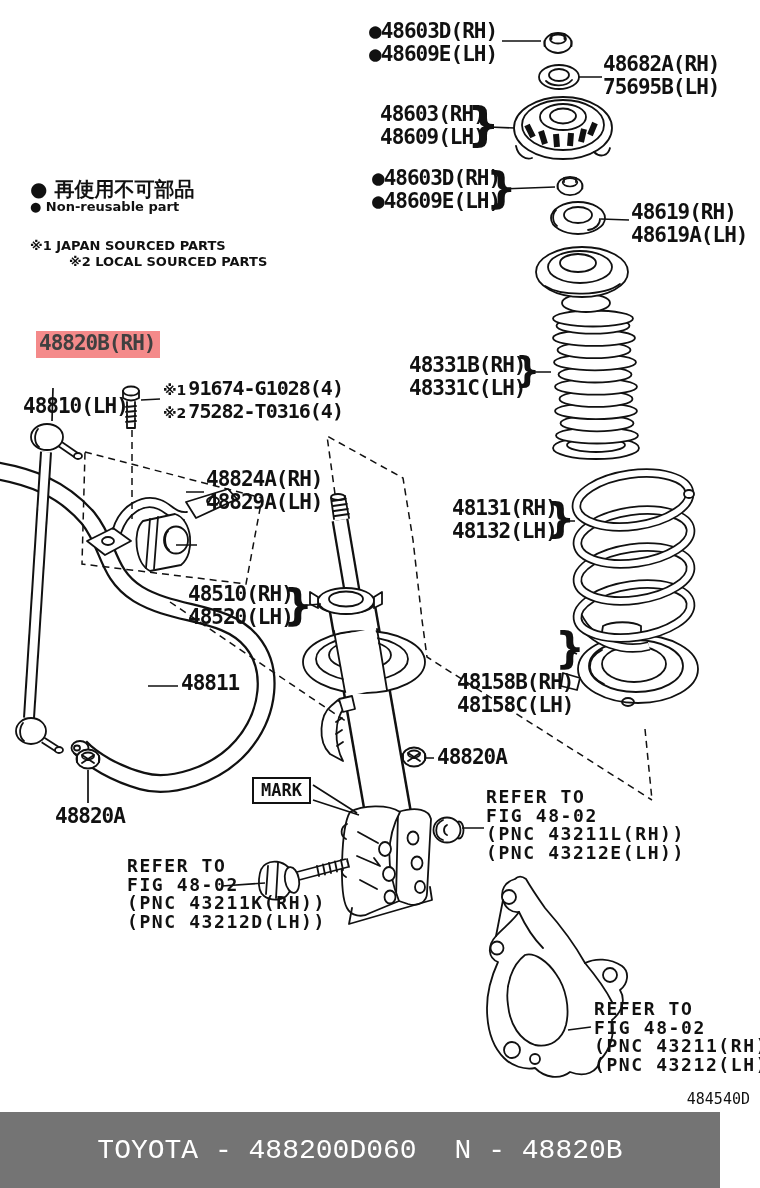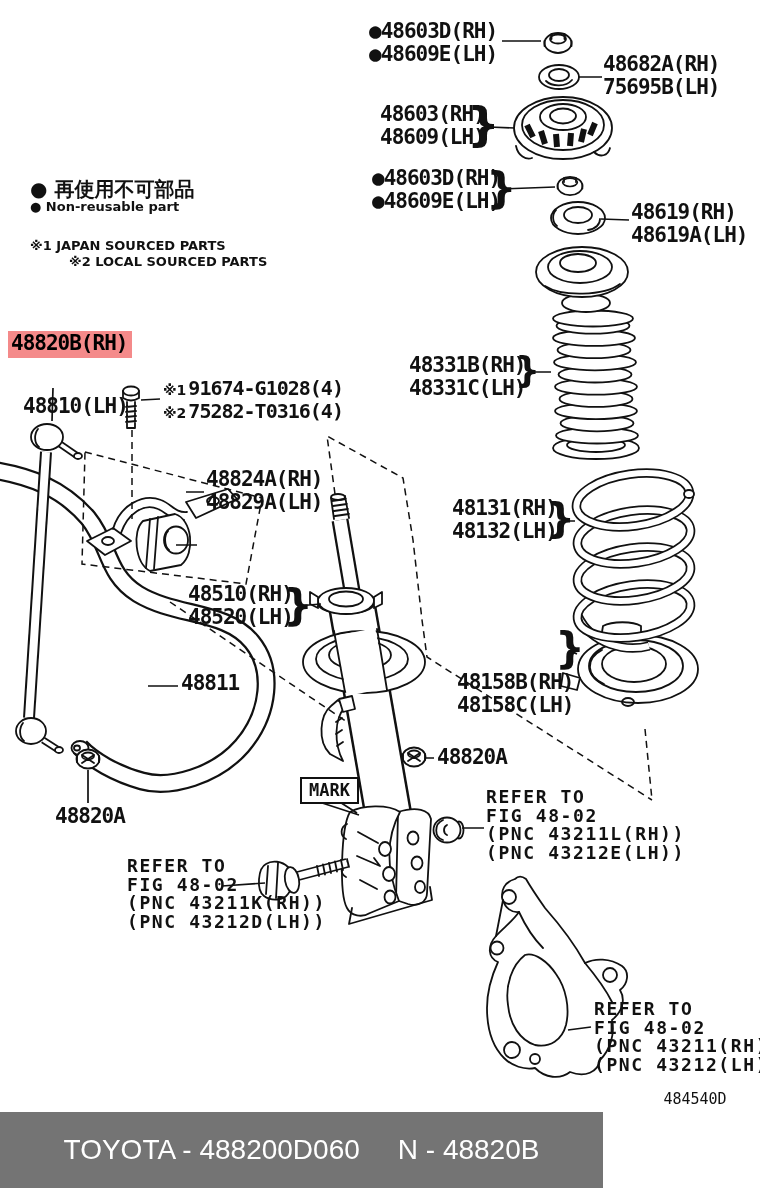--- a/index.html
+++ b/index.html
@@ -17,22 +17,22 @@
   .single{font-size:21px;letter-spacing:-1px;}
   .legend{font-family:"DejaVu Sans",sans-serif;font-size:13px;line-height:21px;}
   .legend-jp{font-family:"DejaVu Sans",sans-serif;font-size:20px;}
   .fnrow{font-size:20px;line-height:20.5px;letter-spacing:-1px;}
   .fnp{font-family:"DejaVu Sans",sans-serif;font-size:14px;font-weight:bold;letter-spacing:0;margin-right:2px;}
   .hl{padding:1px 5px 3px 3px;}
   .brace{position:absolute;font-family:"DejaVu Sans",sans-serif;font-weight:bold;color:#111;transform-origin:top left;}
   .markbox{position:absolute;border:2px solid #111;background:#fff;font-size:17px;font-weight:bold;
            padding:1px 7px 2px 7px;letter-spacing:0;}
   .code{position:absolute;font-size:15px;font-weight:normal;letter-spacing:0;}
-  .footer{position:absolute;left:0;top:1112px;width:603px;height:76px;display:flex;align-items:center;
-          justify-content:center;gap:38px;font-family:Liberation Sans, sans-serif;font-size:28px;}
+  .footer{position:absolute;left:0;top:1112px;width:720px;height:76px;display:flex;align-items:center;
+          justify-content:center;gap:38px;font-family:Liberation Mono, monospace;font-size:28px;}
 </style>
 </head>
 <body>
 
 <div class="canvas">
 
 <svg width="760" height="1112" viewBox="0 0 760 1112">
   <defs>
     <g id="nut">
           <ellipse class="f" rx="13.5" ry="10"></ellipse>
@@ -259,21 +259,21 @@
 </div>
 <div class="lbl pn" style="left:372px;top:167px;">
   <div>●48603D(RH)</div>
   <div>●48609E(LH)</div>
 </div>
 <div class="lbl pn" style="left:631px;top:201px;">
   <div>48619(RH)</div>
   <div>48619A(LH)</div>
 </div>
 
-<div class="lbl pn hl" style="left: 8px; top: 331px; background: rgb(244, 138, 138); color: #000000;">48820B(RH)</div>
+<div class="lbl pn hl" style="left: 36px; top: 331px; background: rgb(244, 138, 138); color: #404040;">48820B(RH)</div>
 <div class="lbl pn" style="left:23px;top:358px;margin-top:37px;">48810(LH)</div>
 
 <div class="lbl" style="left:163px;top:378px;">
   <div class="fnrow"><span class="fnp">※1</span><span>91674-G1028(4)</span></div>
   <div class="fnrow"><span class="fnp">※2</span><span>75282-T0316(4)</span></div>
 </div>
 
 <div class="lbl pn" style="left:206px;top:468px;">
   <div>48824A(RH)</div>
   <div>48829A(LH)</div>
@@ -293,21 +293,21 @@
   <div>48132(LH)</div>
 </div>
 <div class="lbl pn" style="left:457px;top:629px;margin-top:42px;">
   <div>48158B(RH)</div>
   <div>48158C(LH)</div>
 </div>
 
 <div class="lbl pn single" style="left:437px;top:746px;">48820A</div>
 <div class="lbl pn single" style="left:55px;top:805px;">48820A</div>
 
-<div class="markbox" style="left:252px;top:777px;margin-left:48px;">MARK</div>
+<div class="markbox" style="left:252px;top:777px;">MARK</div>
 
 <div class="lbl pn-sm" style="left:486px;top:788px;">
   <div>REFER TO</div>
   <div>FIG 48-02</div>
   <div>(PNC 43211L(RH))</div>
   <div>(PNC 43212E(LH))</div>
 </div>
 <div class="lbl pn-sm" style="left:127px;top:857px;">
   <div>REFER TO</div>
   <div>FIG 48-02</div>
@@ -321,20 +321,20 @@
   <div>(PNC 43212(LH))</div>
 </div>
 
 <div class="brace" style="left:467px;top:99px;font-size:46px;line-height:50px;">}</div>
 <div class="brace" style="left:486px;top:165px;font-size:43px;line-height:47px;">}</div>
 <div class="brace" style="left:283px;top:583px;font-size:42px;line-height:46px;">}</div>
 <div class="brace" style="left:515px;top:351px;font-size:35px;line-height:38px;">}</div>
 <div class="brace" style="left:546px;top:496px;font-size:41px;line-height:45px;">}</div>
 <div class="brace" style="left:555px;top:626px;font-size:42px;line-height:46px;">}</div>
 
-<div class="code" style="left:640px;top:1090px;width:110px;text-align:center;">484540D</div>
+<div class="code" style="left:640px;top:1090px;width:110px;text-align:right;">484540D</div>
 
 <div class="footer" style="background: rgb(116, 116, 116); color: rgb(255, 255, 255);">
   <span>TOYOTA - 488200D060</span>
   <span>N - 48820B</span>
 </div>
 
 </div>
 
 </body></html>

